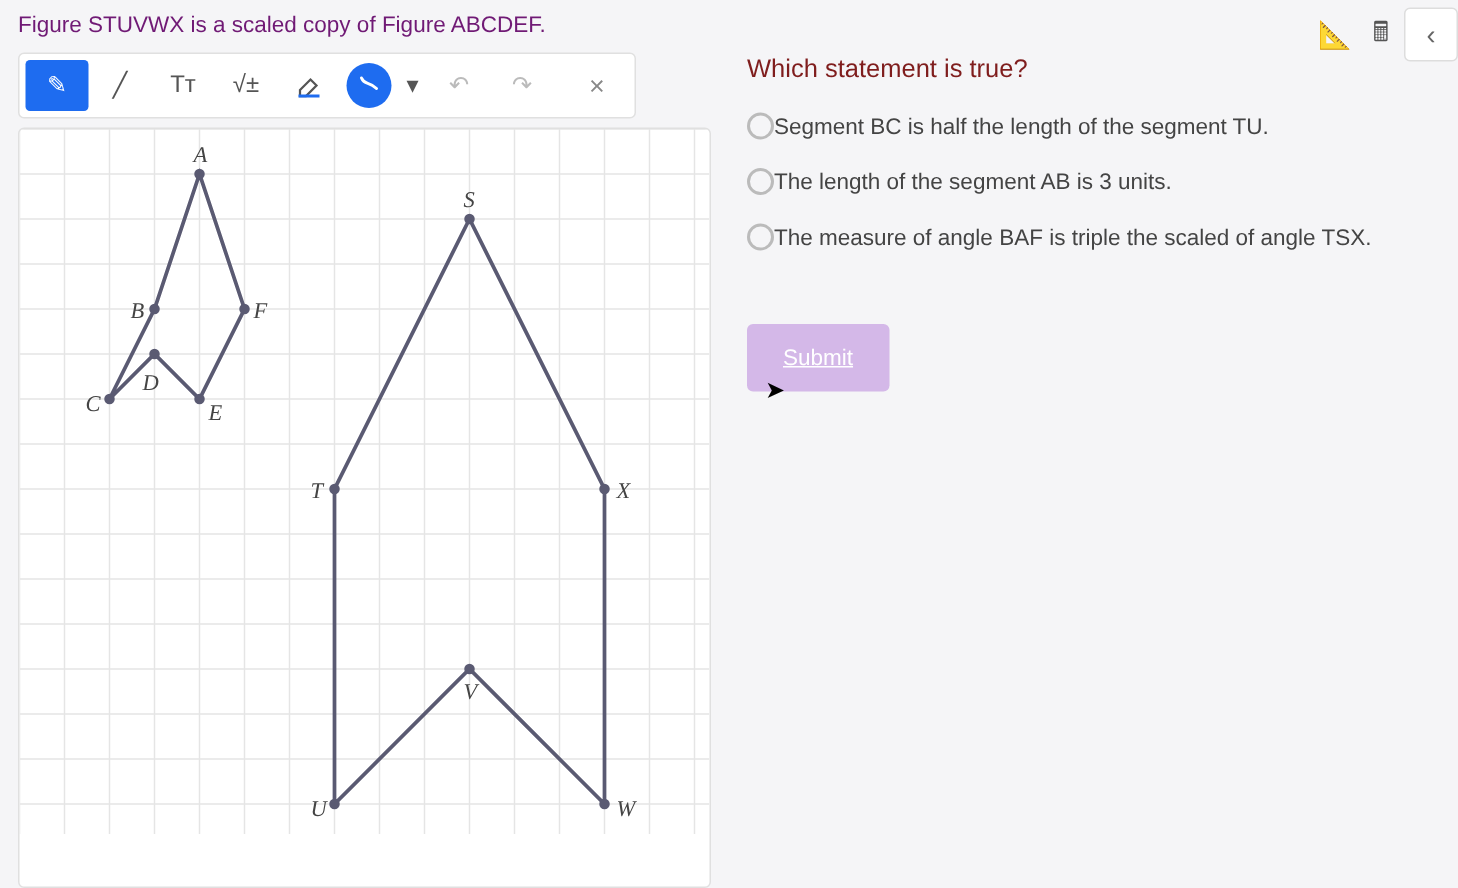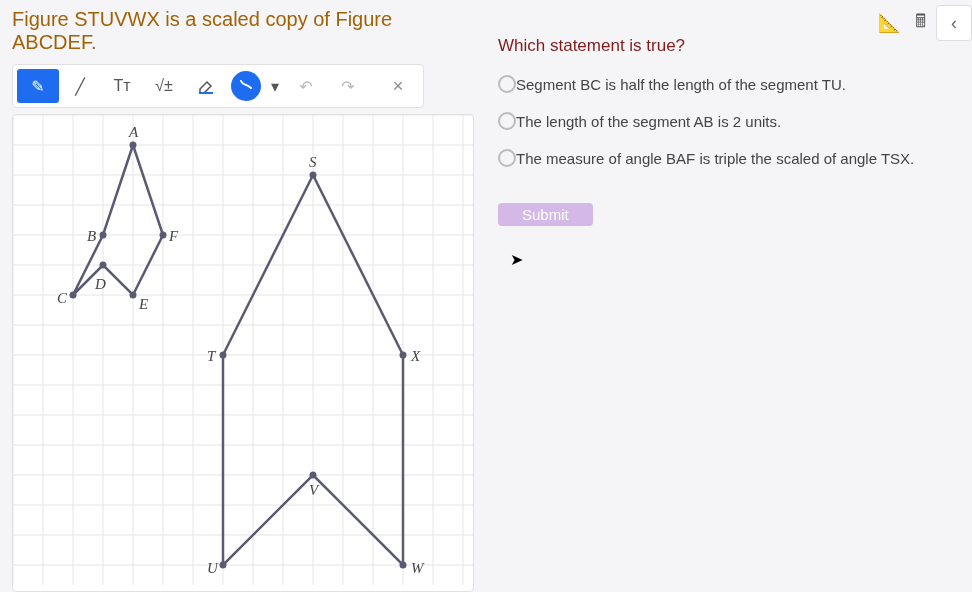--- a/index.html
+++ b/index.html
@@ -24,22 +24,22 @@
     display: flex;
     flex-direction: column;
   }
   .right-col {
     flex: 1;
     display: flex;
     flex-direction: column;
     padding-top: 28px;
   }
   .problem-text {
-    font-size: 20px;
-    color: #a16207;
+    font-size: 15px;
+    color: #701a75;
     margin-bottom: 10px;
   }
   .toolbar {
     display: flex;
     align-items: center;
     gap: 0;
     background: #fff;
     border-radius: 4px;
     border: 1px solid #e0e0e0;
     padding: 4px;
@@ -102,29 +102,30 @@
     border-radius: 50%;
     flex-shrink: 0;
     margin-top: 1px;
   }
   .option .label {
     font-size: 15px;
     color: #444;
     line-height: 1.4;
   }
   .submit-btn {
-    margin-top: 18px;
+    margin-top: 31px;
     background: #d4b8e8;
     color: #fff;
     border: none;
     border-radius: 4px;
-    padding: 3px 24px;
+    padding: 14px 24px;
     font-size: 15px;
     width: fit-content;
     cursor: pointer;
+    text-decoration: underline;
   }
   .top-icons {
     position: absolute;
     top: 4px;
     right: 0;
     display: flex;
     gap: 6px;
     align-items: center;
   }
   .chev-box {
@@ -267,21 +268,21 @@
 
   <div class="right-col">
     <div class="question-title">Which statement is true?</div>
 
     <div class="option">
       <div class="radio"></div>
       <div class="label">Segment BC is half the length of the segment TU.</div>
     </div>
     <div class="option">
       <div class="radio"></div>
-      <div class="label">The length of the segment AB is 2 units.</div>
+      <div class="label">The length of the segment AB is 3 units.</div>
     </div>
     <div class="option">
       <div class="radio"></div>
       <div class="label">The measure of angle BAF is triple the scaled of angle TSX.</div>
     </div>
 
     <span class="cursor-arrow" style="left:510px; top:250px;">➤</span>
 
     <button class="submit-btn">Submit</button>
   </div>

